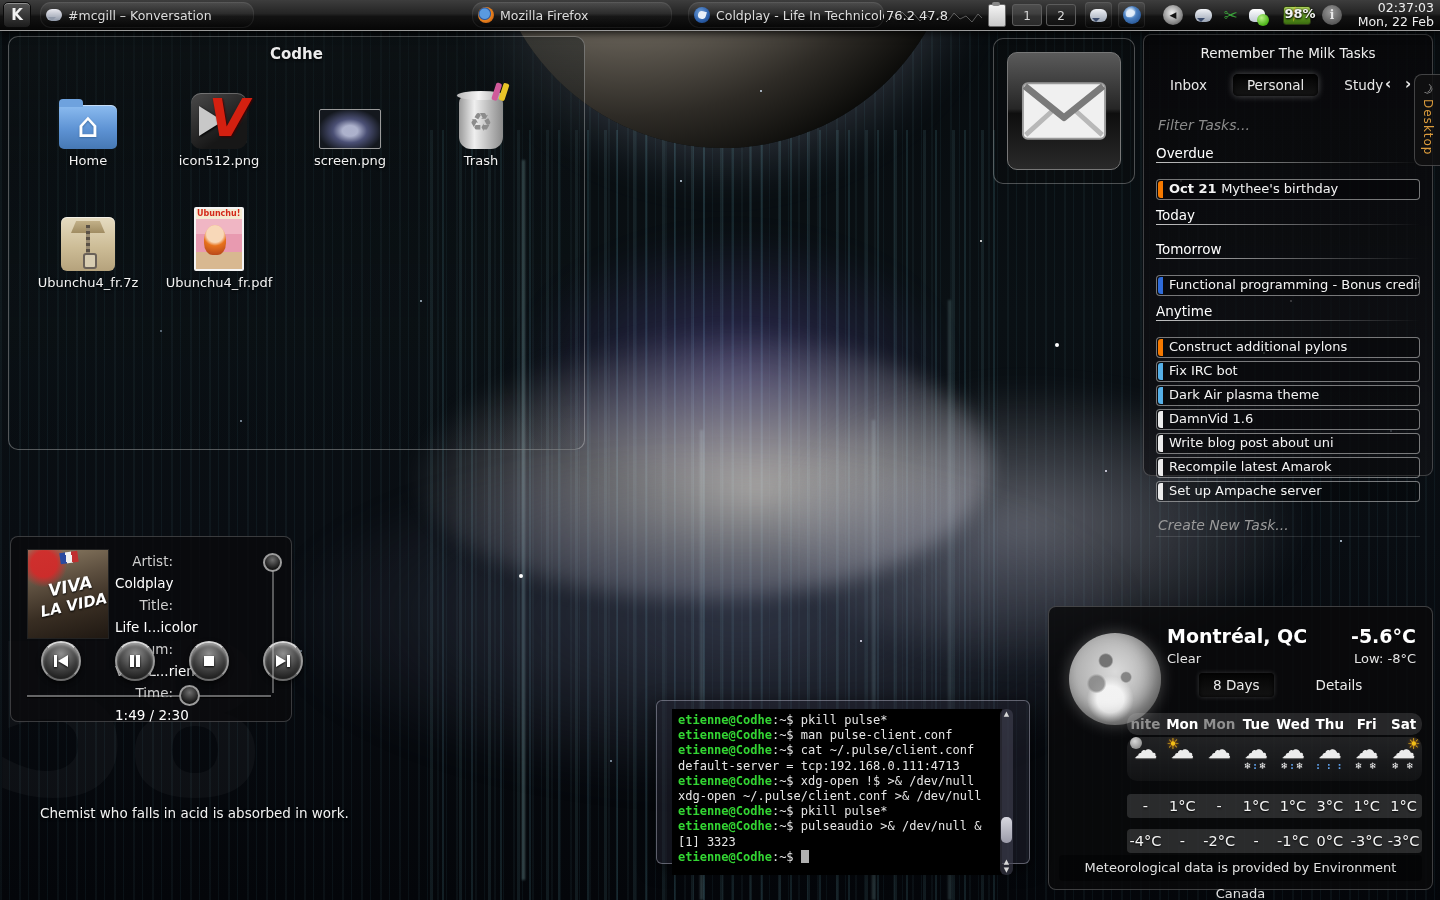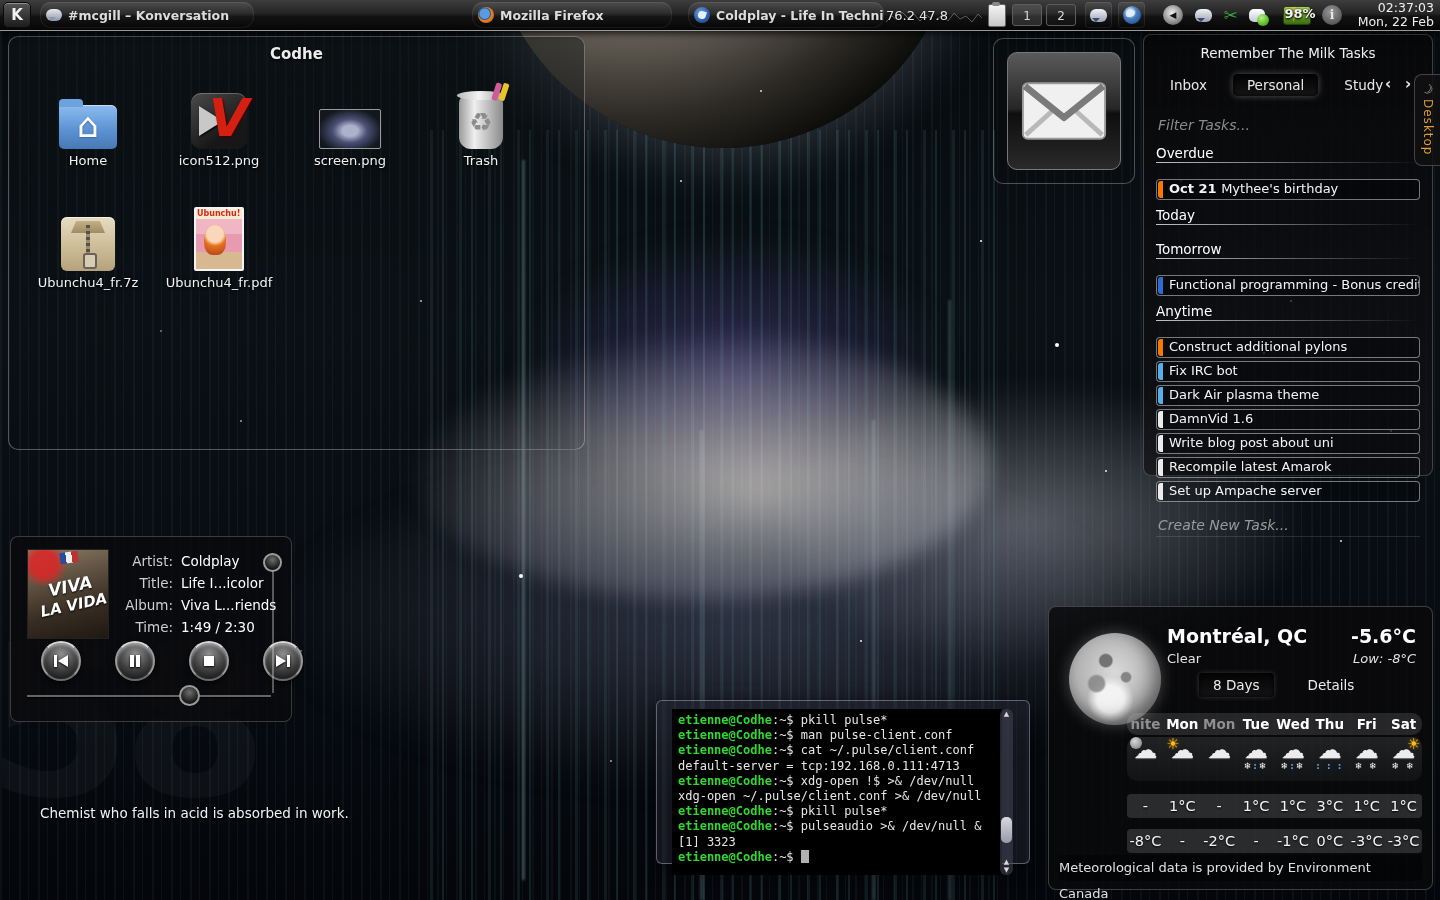--- a/index.html
+++ b/index.html
@@ -33,21 +33,21 @@
   .watermark{position:absolute;left:-14px;top:600px;font-size:210px;font-weight:bold;
     color:rgba(255,255,255,0.035);letter-spacing:-10px;}
   
   #panel{position:absolute;left:0;top:0;width:1440px;height:30px;z-index:30;
     background:linear-gradient(180deg,#3d3d3d 0%,#242424 45%,#121212 55%,#060606 100%);
     border-bottom:1px solid #9a9a9a;box-shadow:0 2px 8px rgba(0,0,0,0.85);}
   .pbtn{position:absolute;top:2px;height:26px;display:flex;align-items:center;gap:6px;
     padding:0 6px;box-sizing:border-box;border-radius:11px;color:#dcdcdc;font-size:12.5px;
     white-space:nowrap;overflow:hidden;
     background:linear-gradient(180deg,rgba(255,255,255,0.10),rgba(255,255,255,0.02) 55%,rgba(0,0,0,0.2));
-    box-shadow:inset 0 0 0 1px rgba(255,255,255,0.07);font-weight:bold;}
+    box-shadow:inset 0 0 0 1px rgba(255,255,255,0.07);}
   .kbtn{left:3px;width:28px;justify-content:center;font-weight:bold;font-size:15px;color:#f2f2f2;
     background:linear-gradient(180deg,#555,#1c1c1c);border:1px solid #0a0a0a;border-radius:5px;
     box-shadow:inset 0 1px 0 rgba(255,255,255,0.35);}
   .ticon{flex:0 0 auto;display:inline-block;}
   .ic-bubble{width:16px;height:12px;border-radius:6px;background:linear-gradient(180deg,#e8e8ee,#8f98a8);position:relative;}
   .ic-bubble::after{content:"";position:absolute;left:2px;bottom:-4px;border:4px solid transparent;border-top-color:#8f98a8;}
   .ic-edit{width:14px;height:14px;border-radius:2px;background:linear-gradient(180deg,#fff,#cfcfcf);position:relative;}
   .ic-edit::after{content:"";position:absolute;left:2px;top:2px;width:12px;height:2px;background:#444;transform:rotate(-38deg);transform-origin:left;}
   .ic-firefox{width:16px;height:16px;border-radius:50%;background:radial-gradient(circle at 42% 42%,#5a9ae0 0 36%,#2a58a0 44%,#e8821e 52%,#c05a10 85%);}
   .ic-amarok{width:16px;height:16px;border-radius:50%;background:radial-gradient(circle at 40% 35%,#6f9fd8,#2a5da8 60%,#163a72);position:relative;}
@@ -166,21 +166,21 @@
   .cover{position:absolute;left:16px;top:12px;width:80px;height:88px;overflow:hidden;border:1px solid #222;
     background:radial-gradient(circle at 20% 16%,rgba(215,40,40,0.9) 0 13%,transparent 24%),
       linear-gradient(165deg,#8d7d64 0%,#5e5040 35%,#392e23 65%,#1f1812 100%);}
   .cover .flag{position:absolute;left:32px;top:2px;width:18px;height:11px;transform:rotate(-8deg);
     background:linear-gradient(90deg,#2a4aa0 0 33%,#f0f0f0 33% 66%,#c03030 66%);}
   .cover .t1,.cover .t2{position:absolute;color:#fff;font-weight:bold;font-style:italic;transform:rotate(-12deg);
     text-shadow:0 1px 2px #000;}
   .cover .t1{left:20px;top:26px;font-size:17px;}
   .cover .t2{left:12px;top:46px;font-size:15px;}
   .meta{position:absolute;left:104px;top:13px;width:158px;font-size:13.5px;line-height:22px;}
-  .meta .row{display:flex;}
+  .meta .row{display:flex;flex-direction:column;}
   .meta .lab{width:58px;text-align:right;color:#cfcfcf;margin-right:8px;flex:0 0 auto;}
   .meta .val{color:#fff;white-space:nowrap;}
   .pbuttons{position:absolute;left:0;top:104px;width:262px;display:flex;justify-content:space-between;padding:0 30px;box-sizing:content-box;}
   .cbtn{width:36px;height:36px;border-radius:50%;position:relative;cursor:pointer;
     background:radial-gradient(circle at 50% 30%,#8f8f8f,#3c3c3c 55%,#1e1e1e 80%);
     border:2px solid;border-color:#d6d6d6 #9a9a9a #6a6a6a #9a9a9a;
     box-shadow:0 2px 5px rgba(0,0,0,0.7),inset 0 2px 3px rgba(255,255,255,0.45);
     display:flex;align-items:center;justify-content:center;}
   .cbtn svg{filter:drop-shadow(0 1px 1px #000);}
   .hslider{position:absolute;left:16px;top:158px;width:244px;height:2px;background:rgba(210,210,210,0.45);box-shadow:0 1px 1px #000;}
@@ -211,22 +211,22 @@
   .moon{position:absolute;left:20px;top:26px;width:92px;height:92px;border-radius:50%;
     background:radial-gradient(circle at 40% 30%,rgba(105,105,105,0.9) 0 7%,transparent 9%),
       radial-gradient(circle at 62% 48%,rgba(120,120,120,0.85) 0 6%,transparent 8%),
       radial-gradient(circle at 30% 55%,rgba(130,130,130,0.8) 0 9%,transparent 12%),
       radial-gradient(circle at 45% 72%,rgba(245,245,245,0.95) 0 16%,transparent 28%),
       radial-gradient(circle at 50% 42%,#dadada,#b2b2b2 55%,#888 82%,#5c5c5c 100%);
     box-shadow:0 0 16px rgba(255,255,255,0.25),inset -8px -6px 16px rgba(0,0,0,0.35);}
   .wx-loc{position:absolute;left:118px;top:18px;font-size:19px;font-weight:bold;color:#fff;}
   .wx-cond{position:absolute;left:118px;top:44px;font-size:13px;color:#e4e4e4;}
   .wx-temp-now{position:absolute;right:16px;top:18px;font-size:19px;font-weight:bold;color:#fff;}
-  .wx-low-now{position:absolute;right:16px;top:44px;font-size:13px;color:#e4e4e4;font-style:italic;}
-  .wx-tabs{position:absolute;left:150px;top:66px;display:flex;gap:20px;align-items:center;justify-content:center;}
+  .wx-low-now{position:absolute;right:16px;top:44px;font-size:13px;color:#e4e4e4;}
+  .wx-tabs{position:absolute;left:150px;top:66px;display:flex;gap:28px;align-items:center;justify-content:center;}
   .wx-tab{font-size:13.5px;color:#ececec;cursor:pointer;padding:4px 14px;}
   .wx-tab.active{background:linear-gradient(180deg,#040404,#141414);border-radius:4px;
     box-shadow:inset 0 0 4px #000,0 0 5px rgba(255,255,255,0.18);}
   .wx-grid{position:absolute;left:78px;right:10px;display:grid;grid-template-columns:repeat(8,1fr);}
   #wx-days{top:106px;height:22px;background:rgba(255,255,255,0.12);border-radius:10px;align-items:center;}
   .wx-day{font-size:13.5px;font-weight:bold;color:#fff;text-align:center;}
   .wx-day.dim{color:#8f8f8f;}
   #wx-icons{top:130px;height:44px;background:linear-gradient(180deg,rgba(255,255,255,0.10),rgba(255,255,255,0.04));border-radius:10px;}
   .wx-cell{text-align:center;position:relative;}
   .wxi{position:relative;display:inline-block;width:34px;height:40px;}
@@ -234,21 +234,21 @@
   .wxi-sun{position:absolute;left:1px;top:-2px;z-index:1;font-size:15px;color:#f2c018;text-shadow:0 0 3px #f80;}
   .wxi-sun.right{left:auto;right:0;}
   .wxi-moonspot{position:absolute;left:2px;top:0;z-index:1;width:12px;height:12px;border-radius:50%;
     background:radial-gradient(circle at 40% 35%,#d8d8d8,#8a8a8a 80%);}
   .wxi-pr{position:absolute;left:0;right:0;top:24px;z-index:3;font-size:9px;letter-spacing:2px;line-height:10px;}
   .wxi-pr .snowch{color:#fff;}
   .wxi-pr .rainch{color:#5e9fe8;font-weight:bold;}
   #wx-highs{top:187px;height:24px;background:rgba(255,255,255,0.14);border-radius:4px;align-items:center;}
   #wx-lows{top:222px;height:24px;background:rgba(255,255,255,0.14);border-radius:4px;align-items:center;}
   .wx-temp{font-size:14.5px;color:#f4f4f4;text-shadow:0 1px 2px #000;align-self:center;}
-  .wx-attr{position:absolute;left:10px;right:10px;bottom:8px;height:26px;line-height:26px;
+  .wx-attr{position:absolute;left:10px;right:10px;bottom:8px;height:26px;line-height:26px;text-align:center;
     font-size:13px;color:#e0e0e0;background:rgba(0,0,0,0.38);border-radius:4px;}
   
   #fortune{position:absolute;left:40px;top:805px;font-size:13.5px;color:#f2f2f2;text-shadow:0 1px 3px #000;z-index:5;}
 </style>
 </head>
 <body>
 
 <div id="desktop">
 
   <div class="streaks"></div>
@@ -515,21 +515,21 @@
         <div class="wx-cell wx-temp">-</div>
         <div class="wx-cell wx-temp">1°C</div>
         <div class="wx-cell wx-temp">-</div>
         <div class="wx-cell wx-temp">1°C</div>
         <div class="wx-cell wx-temp">1°C</div>
         <div class="wx-cell wx-temp">3°C</div>
         <div class="wx-cell wx-temp">1°C</div>
         <div class="wx-cell wx-temp">1°C</div>
       </div>
     <div class="wx-grid" id="wx-lows">
-        <div class="wx-cell wx-temp">-8°C</div>
+        <div class="wx-cell wx-temp">-4°C</div>
         <div class="wx-cell wx-temp">-</div>
         <div class="wx-cell wx-temp">-2°C</div>
         <div class="wx-cell wx-temp">-</div>
         <div class="wx-cell wx-temp">-1°C</div>
         <div class="wx-cell wx-temp">0°C</div>
         <div class="wx-cell wx-temp">-3°C</div>
         <div class="wx-cell wx-temp">-3°C</div>
       </div>
     <div class="wx-attr">Meteorological data is provided by Environment Canada</div>
   </div>

